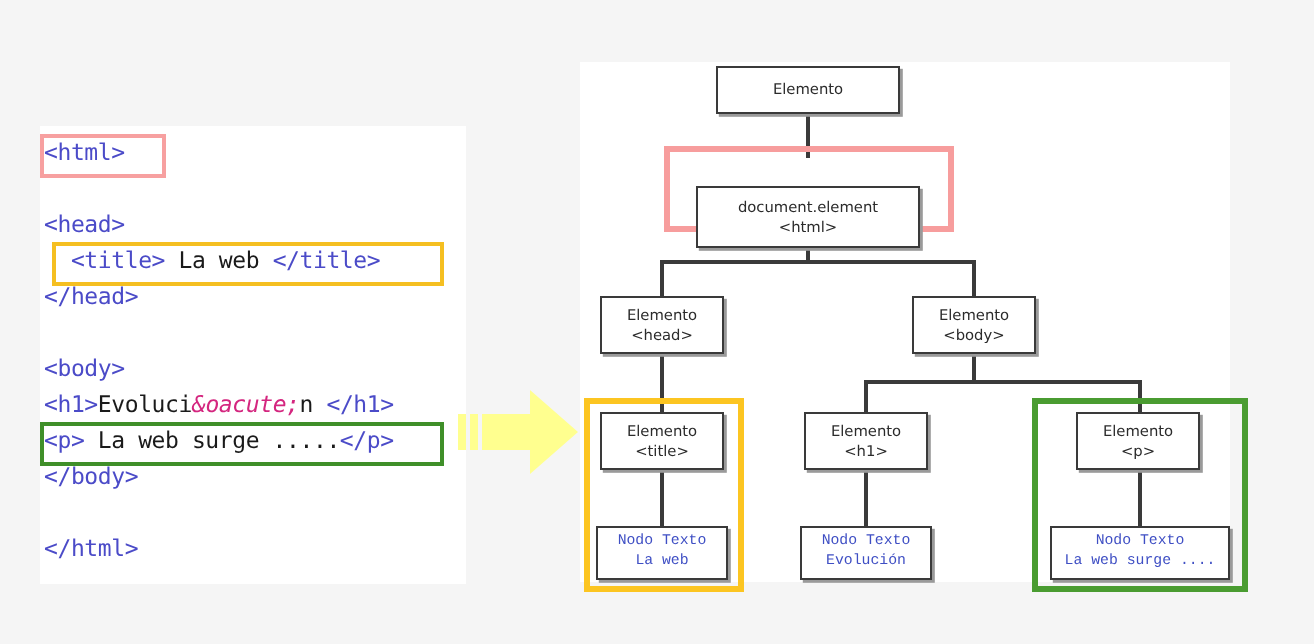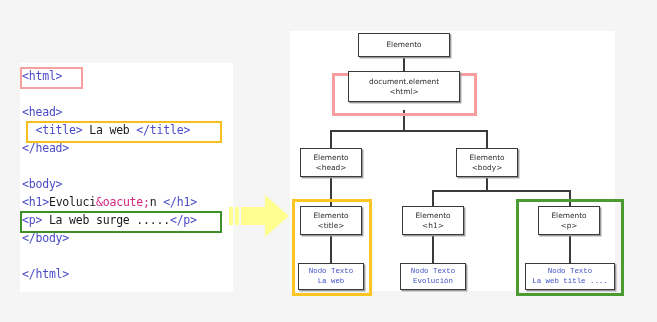--- a/index.html
+++ b/index.html
@@ -33,21 +33,21 @@
     left: 2px;
     top: 4px;
     font-family: "DejaVu Sans Mono", monospace;
     font-size: 11.5px;
     line-height: 18px;
     white-space: pre;
     letter-spacing: -0.2px;
   }
   .tag      { color: #4b4bc8; }
   .txt      { color: #1a1a1a; }
-  .entity   { color: #d4267f; }
+  .entity   { color: #d4267f; font-style: italic; }
   .blank    { height: 18px; }
 
   
   .hl {
     position: absolute;
     box-sizing: border-box;
     background: transparent;
   }
   .hl-html  { left: 0px;  top: 4px;   width: 63px;  height: 22px; border: 2px solid #f7a0a0; }
   .hl-title { left: 6px;  top: 58px;  width: 196px; height: 22px; border: 2px solid #f5bf21; }
@@ -95,21 +95,21 @@
     text-align: center;
   }
   .node .l2 { display: block; }
   .node.text-node {
     color: #3f4fc4;
     font-family: Liberation Mono, monospace;
   }
 
   
   .n-documento { left: 68px;  top: 2px;   width: 92px;  height: 24px; }
-  .n-html      { left: 58px;  top: 40px;  width: 112px; height: 31px; }
+  .n-html      { left: 58px;  top: 62px;  width: 112px; height: 31px; }
   .n-head      { left: 10px;  top: 117px; width: 62px;  height: 29px; }
   .n-body      { left: 166px; top: 117px; width: 62px;  height: 29px; }
   .n-title     { left: 10px;  top: 175px; width: 62px;  height: 29px; }
   .n-h1        { left: 112px; top: 175px; width: 62px;  height: 29px; }
   .n-p         { left: 248px; top: 175px; width: 62px;  height: 29px; }
   .n-t-title   { left: 8px;   top: 232px; width: 66px;  height: 27px; }
   .n-t-h1      { left: 110px; top: 232px; width: 66px;  height: 27px; }
   .n-t-p       { left: 235px; top: 232px; width: 90px;  height: 27px; }
 
   
@@ -216,17 +216,17 @@
       <span class="l2">La web</span>
     </div>
 
     <div class="node text-node n-t-h1">
       <span>Nodo Texto</span>
       <span class="l2">Evolución</span>
     </div>
 
     <div class="node text-node n-t-p">
       <span>Nodo Texto</span>
-      <span class="l2">La web title ....</span>
+      <span class="l2">La web surge ....</span>
     </div>
 
   </div>
 </div>
 
 </body></html>

